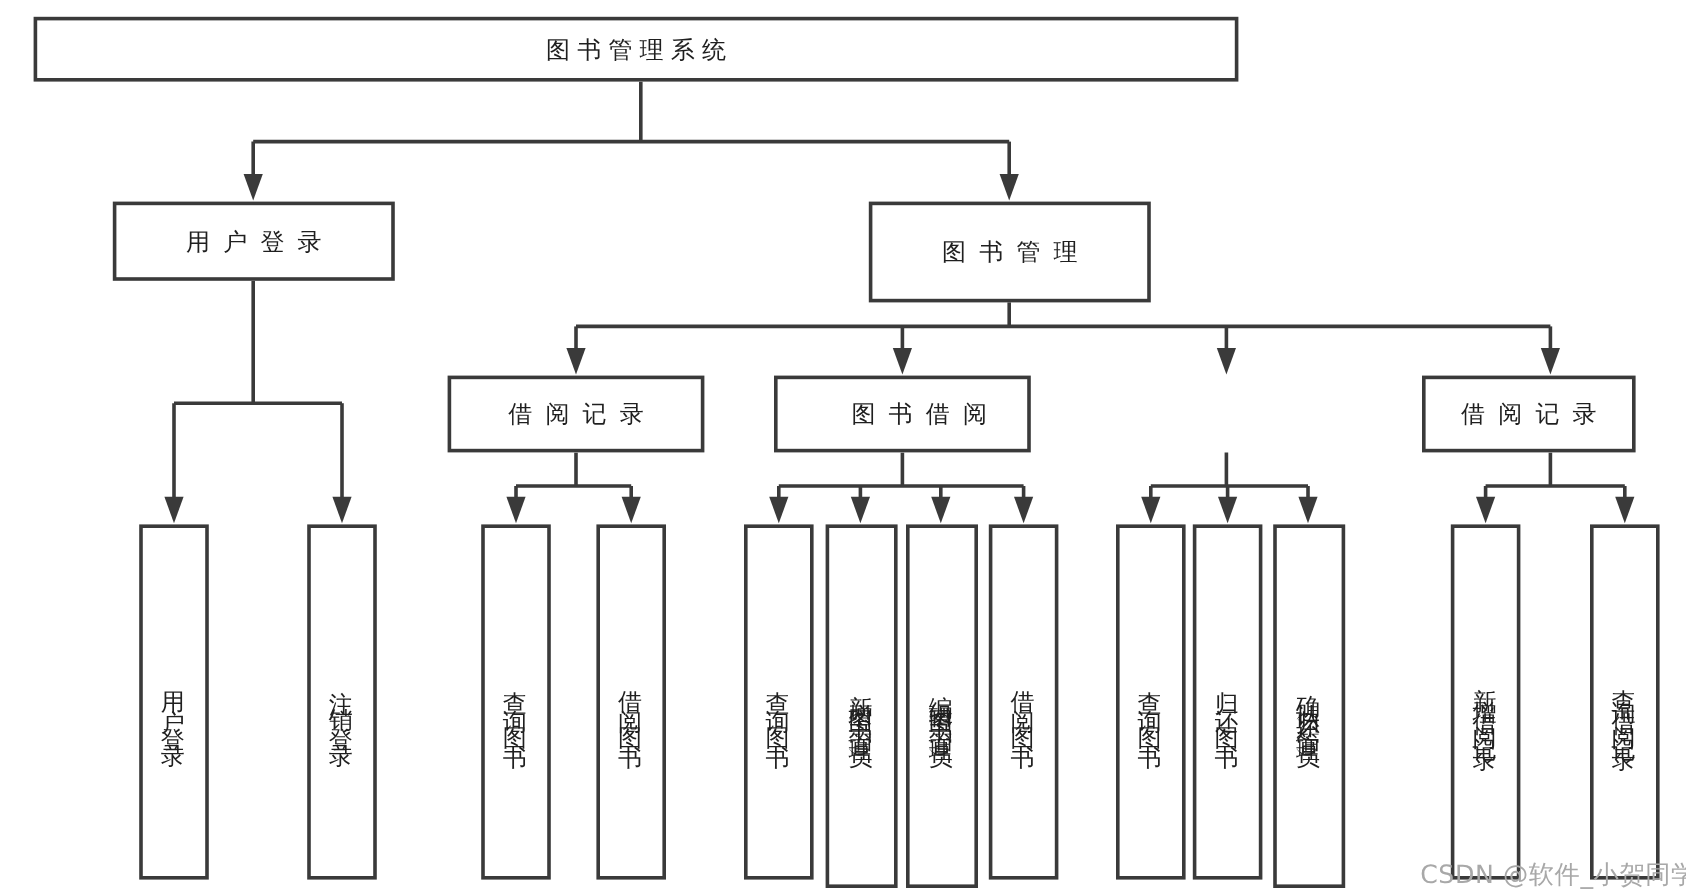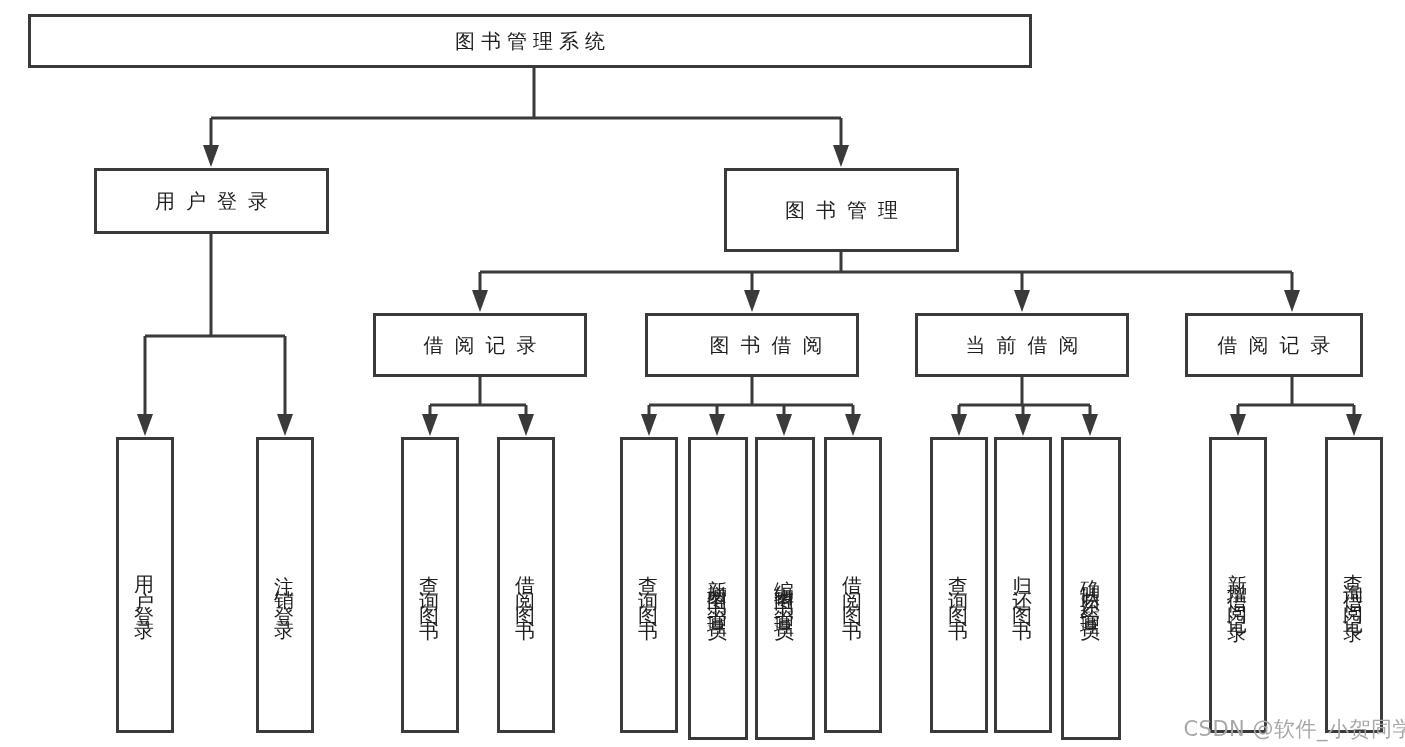--- a/index.html
+++ b/index.html
@@ -83,23 +83,20 @@
   <div class="box" style="left:712px;top:168px;width:235px;height:84px;">
     <span class="h-label">图书管理</span>
   </div>
 
   <div class="box" style="left:361px;top:313px;width:214px;height:64px;">
     <span class="h-label">借阅记录</span>
   </div>
   <div class="box" style="left:633px;top:313px;width:214px;height:64px;padding-left:28px;">
     <span class="h-label">图书借阅</span>
   </div>
-  <div class="box" style="left:903px;top:313px;width:214px;height:64px;">
-    <span class="h-label">当前借阅</span>
-  </div>
   <div class="box" style="left:1173px;top:313px;width:178px;height:64px;">
     <span class="h-label">借阅记录</span>
   </div>
 
   <div class="box v-label gap-lg" style="left:104px;top:437px;width:58px;height:296px;">用户登录</div>
   <div class="box v-label gap-lg" style="left:244px;top:437px;width:58px;height:296px;">注销登录</div>
 
   <div class="box v-label gap-lg" style="left:389px;top:437px;width:58px;height:296px;">查询图书</div>
   <div class="box v-label gap-lg" style="left:485px;top:437px;width:58px;height:296px;">借阅图书</div>
 

